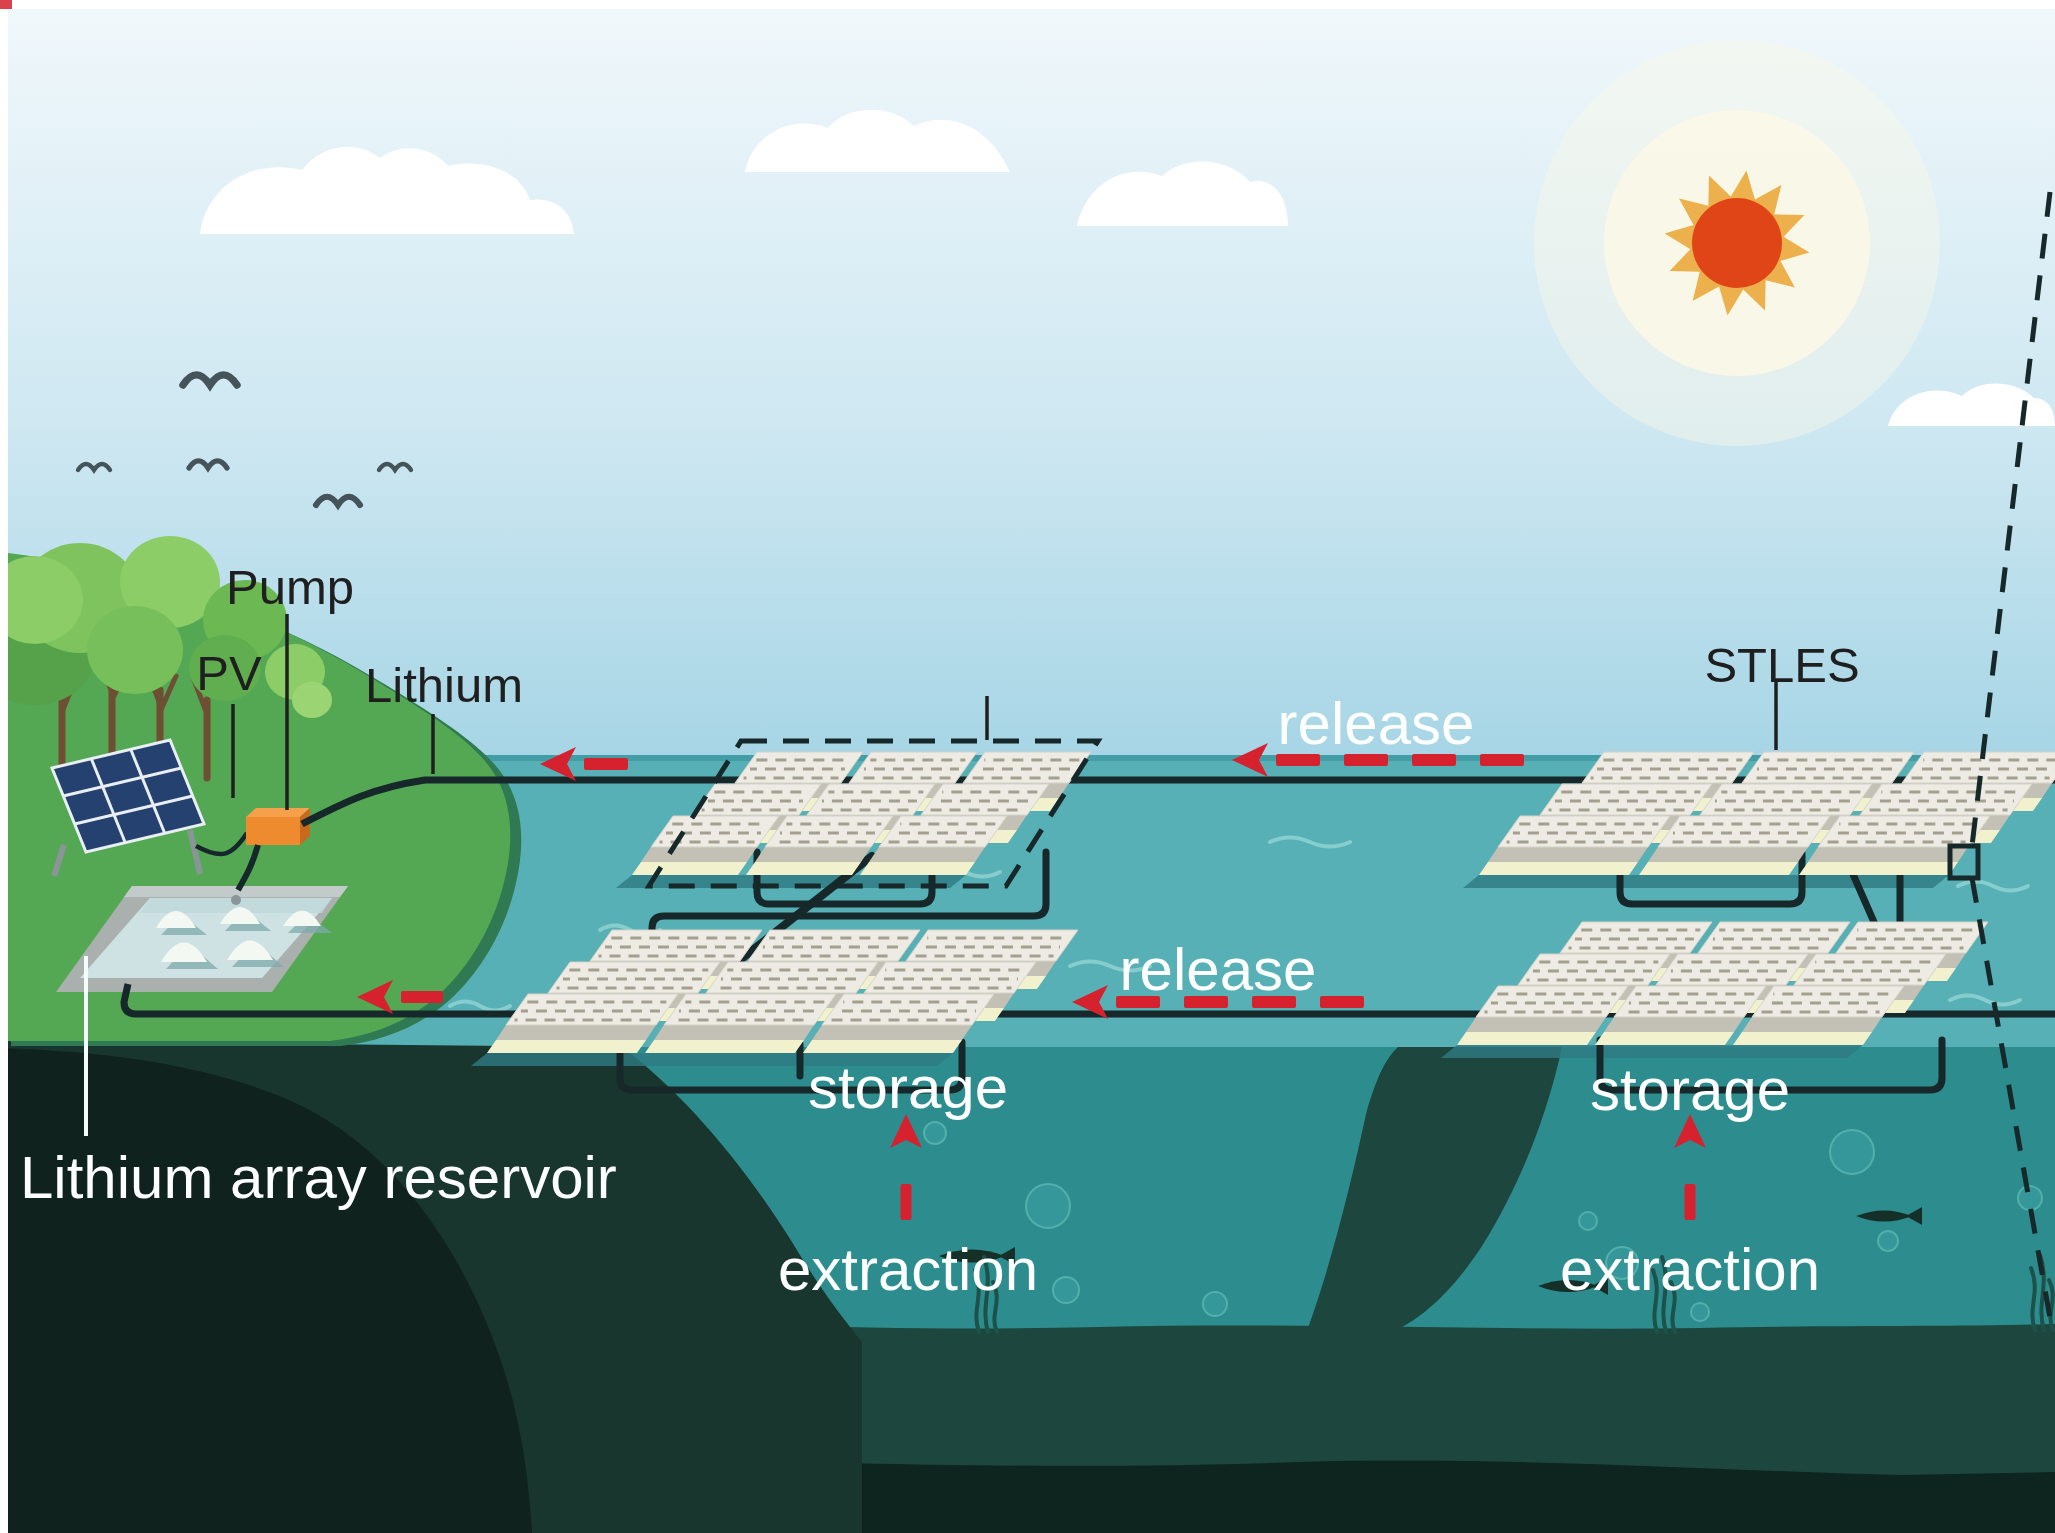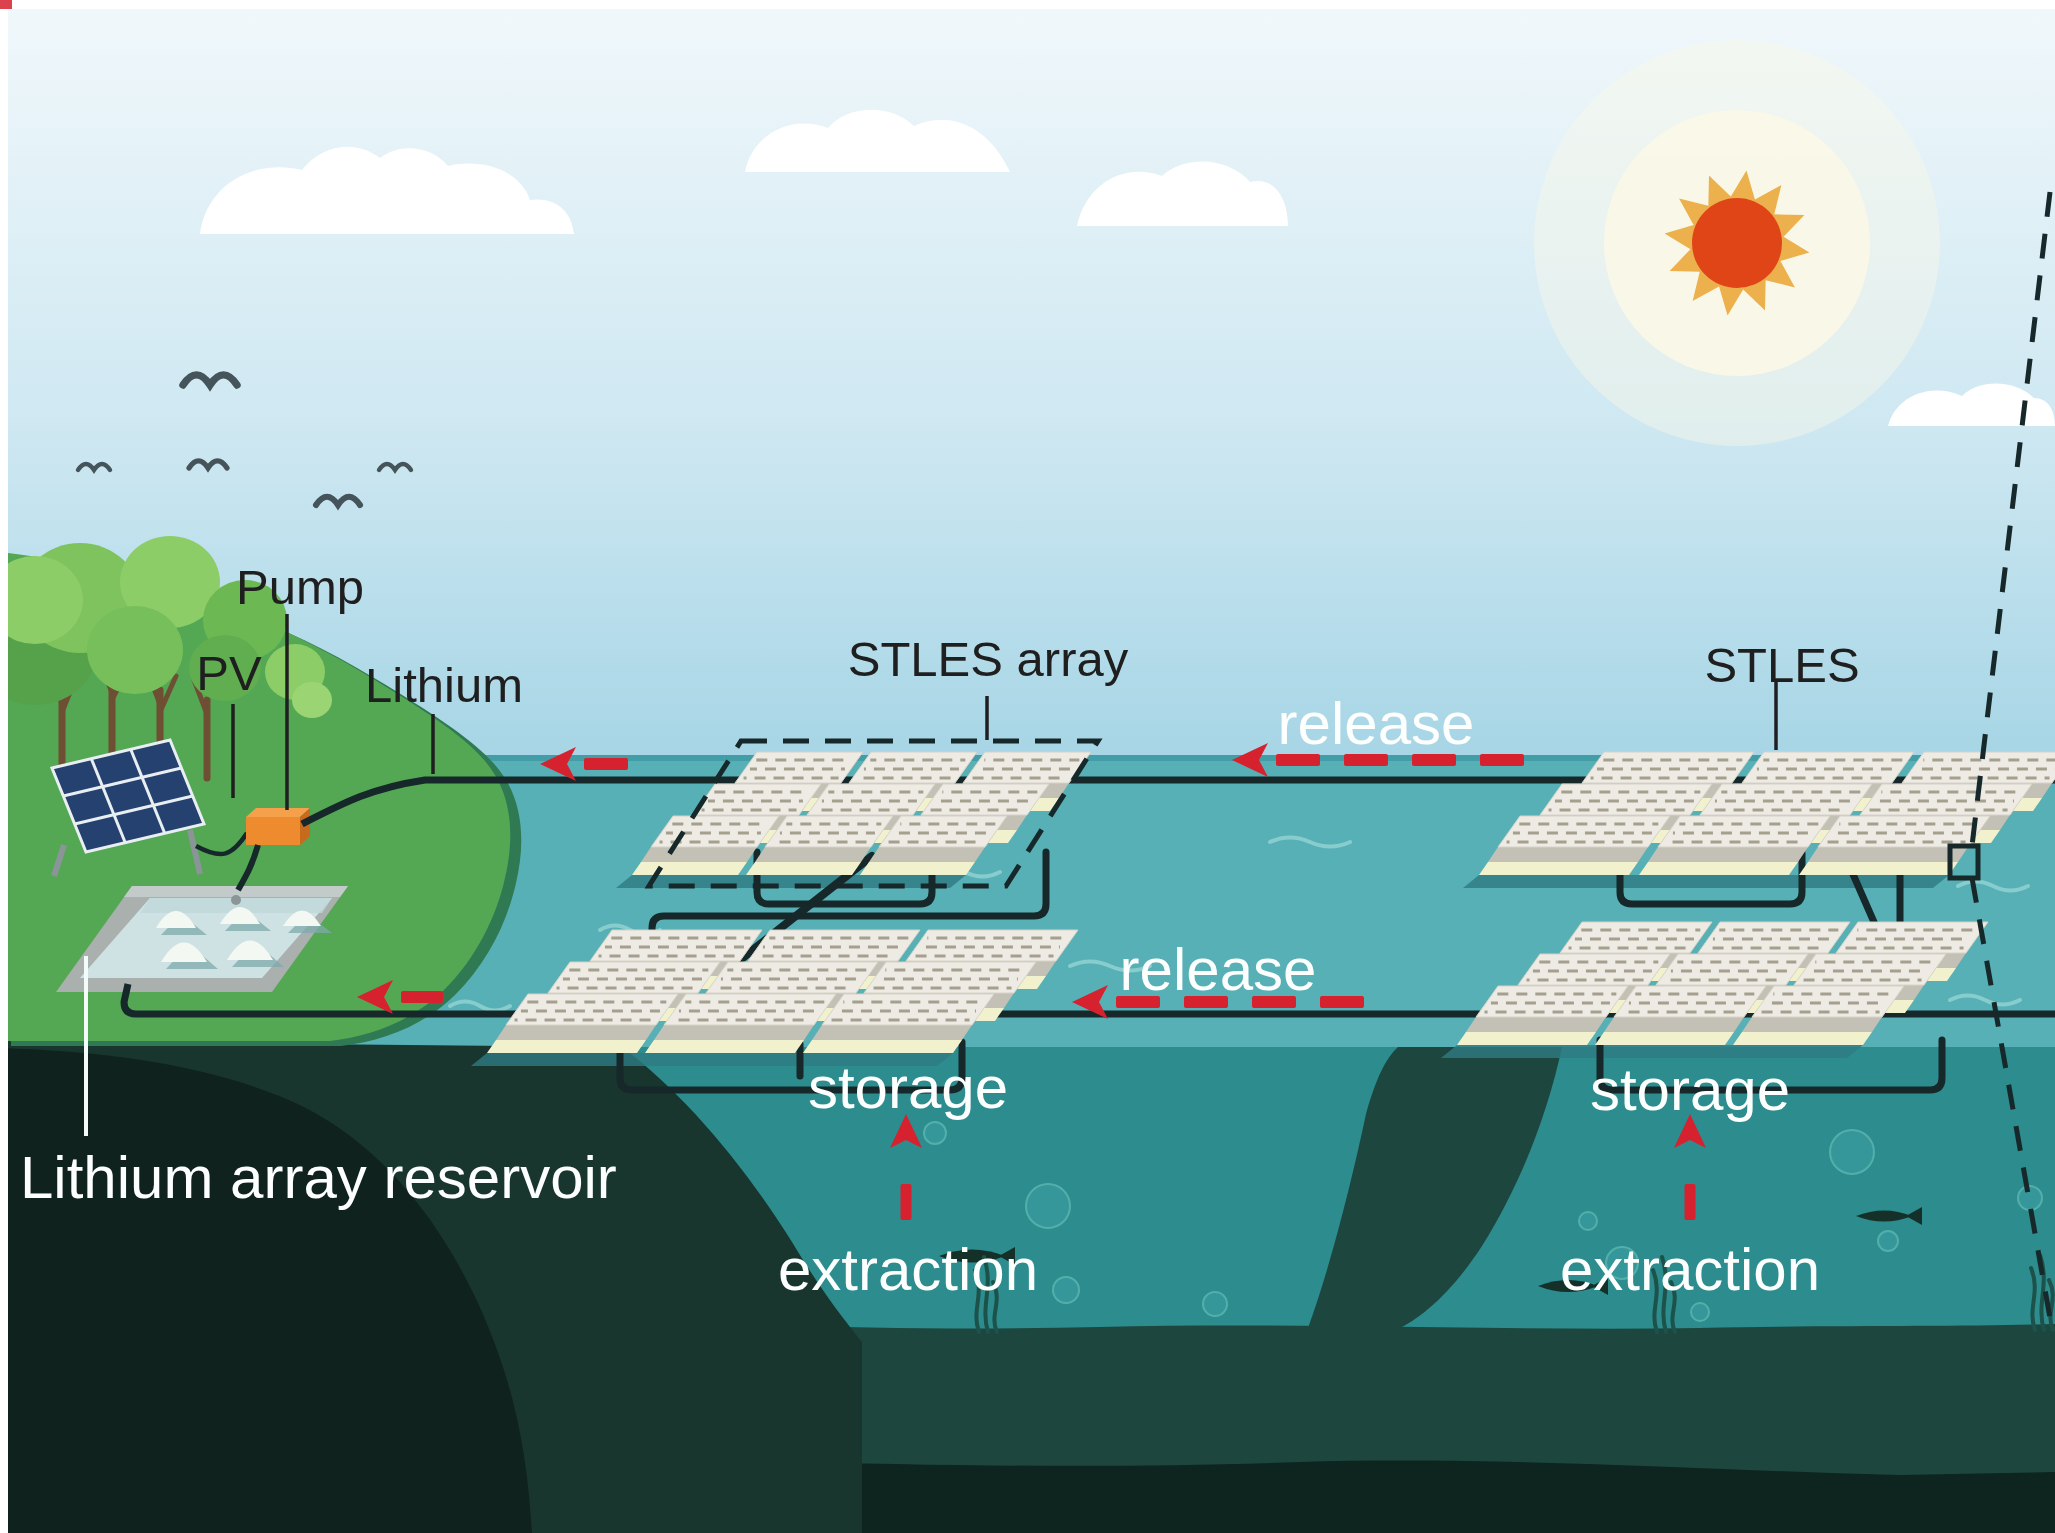--- a/index.html
+++ b/index.html
@@ -570,24 +570,23 @@
         <path d="M1776 680 L1776 750" fill="none" stroke="#1f1f1f" stroke-width="3.5"></path>
         <path d="M86 956 L86 1136" fill="none" stroke="#f4fbfb" stroke-width="4"></path>
       </g>
       <g>
         <rect x="0" y="0" width="2055" height="9" fill="#ffffff"></rect>
         <rect x="0" y="0" width="8" height="1533" fill="#ffffff"></rect>
         <rect x="0" y="0" width="12" height="9" fill="#d6212f" opacity="0.85"></rect>
       </g>
     </svg>
 
-  <div class="lbl lbl-dark centered" style="left:300px;top:562px;">Pump</div>
+  <div class="lbl lbl-dark centered" style="left:290px;top:562px;">Pump</div>
   <div class="lbl lbl-dark centered" style="left:229px;top:648px;">PV</div>
   <div class="lbl lbl-dark centered" style="left:444px;top:660px;">Lithium</div>
-  <div class="lbl lbl-dark centered" style="left:988px;top:634px;">STLES array</div>
   <div class="lbl lbl-dark centered" style="left:1782px;top:640px;">STLES</div>
 
   <div class="lbl lbl-light centered" style="left:1376px;top:692px;">release</div>
   <div class="lbl lbl-light centered" style="left:1218px;top:938px;">release</div>
   <div class="lbl lbl-light centered" style="left:908px;top:1056px;">storage</div>
   <div class="lbl lbl-light centered" style="left:1690px;top:1058px;">storage</div>
   <div class="lbl lbl-light centered" style="left:908px;top:1238px;">extraction</div>
   <div class="lbl lbl-light centered" style="left:1690px;top:1238px;">extraction</div>
   <div class="lbl lbl-light" style="left:20px;top:1146px;">Lithium array reservoir</div>
 </div>

